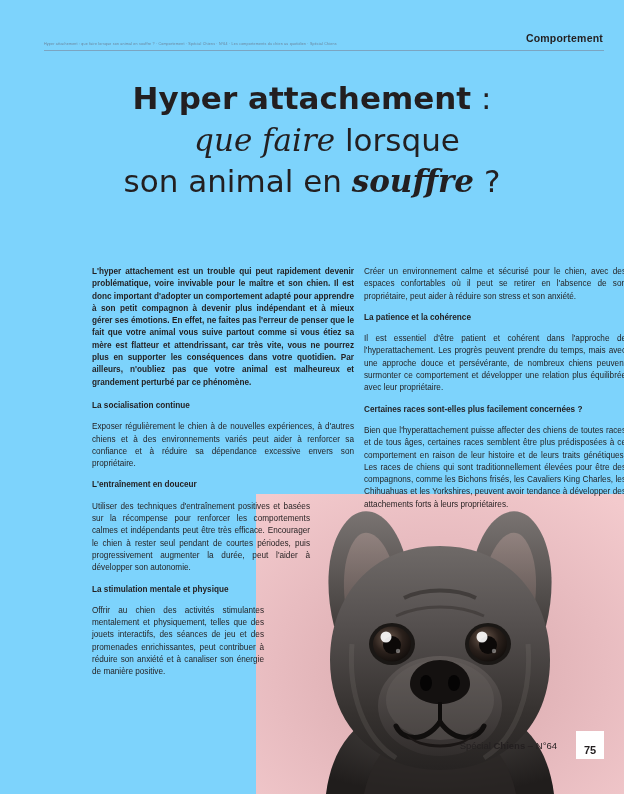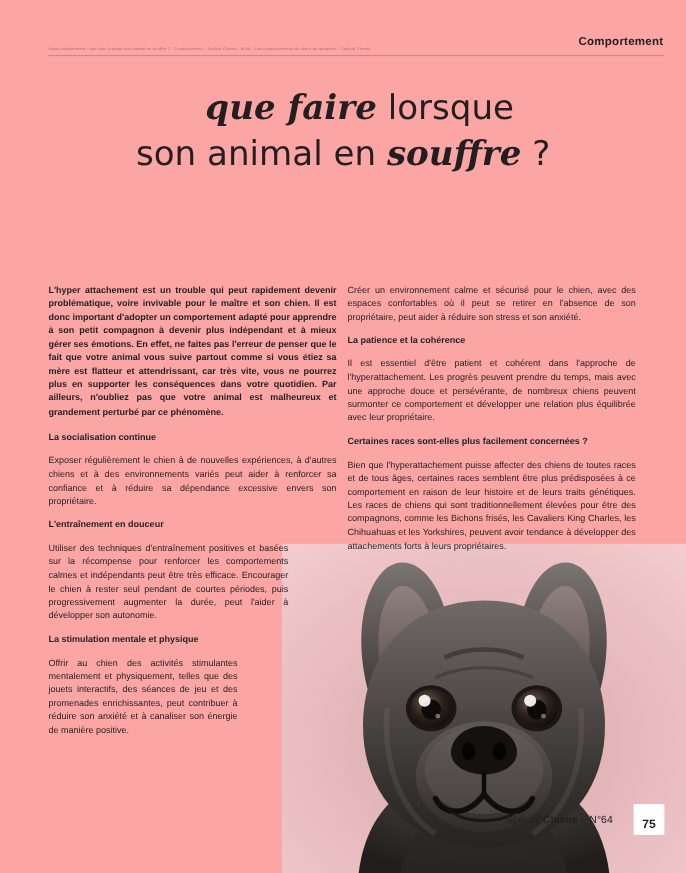--- a/index.html
+++ b/index.html
@@ -12,21 +12,21 @@
     background: #f2c9cd;
     font-family: "Liberation Sans", sans-serif;
     color: #231f20;
     overflow: hidden;
     position: relative;
   }
   .page {
     position: relative;
     width: 624px;
     height: 794px;
-    background: #fca5a5;
+    background: #7dd3fc;
     overflow: hidden;
   }
   
   .header-rule {
     position: absolute;
     left: 44px;
     right: 20px;
     top: 50px;
     height: 1px;
     background: rgba(120, 80, 85, 0.35);
@@ -65,38 +65,39 @@
     line-height: 1.34;
     font-family: "DejaVu Sans", sans-serif;
     font-weight: normal;
   }
   .t-bold {
     font-weight: bold;
   }
   .t-ital {
     font-style: italic;
     font-family: "DejaVu Serif", serif;
-    font-weight: bold;
+    font-weight: normal;
     margin-left: 30px;
   }
   .t-bold-ital {
     font-style: italic;
     font-weight: bold;
     font-family: "DejaVu Serif", serif;
   }
   .t-colon {
     font-weight: normal;
   }
   
   .col {
     position: absolute;
-    top: 258px;
+    top: 266px;
     width: 262px;
     font-size: 8.2px;
     line-height: 1.5;
+    margin-left: 48px;
   }
   .col-left { left: 44px; }
   .col-right { left: 316px; }
   .col p {
     margin: 0 0 9px 0;
     text-align: justify;
   }
   .lead {
     font-weight: bold;
     text-align: justify;
@@ -155,20 +156,23 @@
 </head>
 <body>
 
 <div class="page">
 
   <div class="section-label">Comportement</div>
   <div class="header-rule"></div>
   <div class="tiny-strip">Hyper attachement : que faire lorsque son animal en souffre ?   ·   Comportement   ·   Spécial Chiens   ·   N°64   ·   Les comportements du chien au quotidien   ·   Spécial Chiens</div>
 
   <div class="title-block">
+    <div class="title-line">
+      <span class="t-bold">Hyper attachement</span><span class="t-colon"> :</span>
+    </div>
     <div class="title-line">
       <span class="t-ital">que faire</span><span> lorsque</span>
     </div>
     <div class="title-line">
       <span>son animal en </span><span class="t-bold-ital">souffre</span><span> ?</span>
     </div>
   </div>
 
   <div class="dog-wrap">
     <svg class="dog" viewBox="0 0 368 300" preserveAspectRatio="xMidYMax meet">

